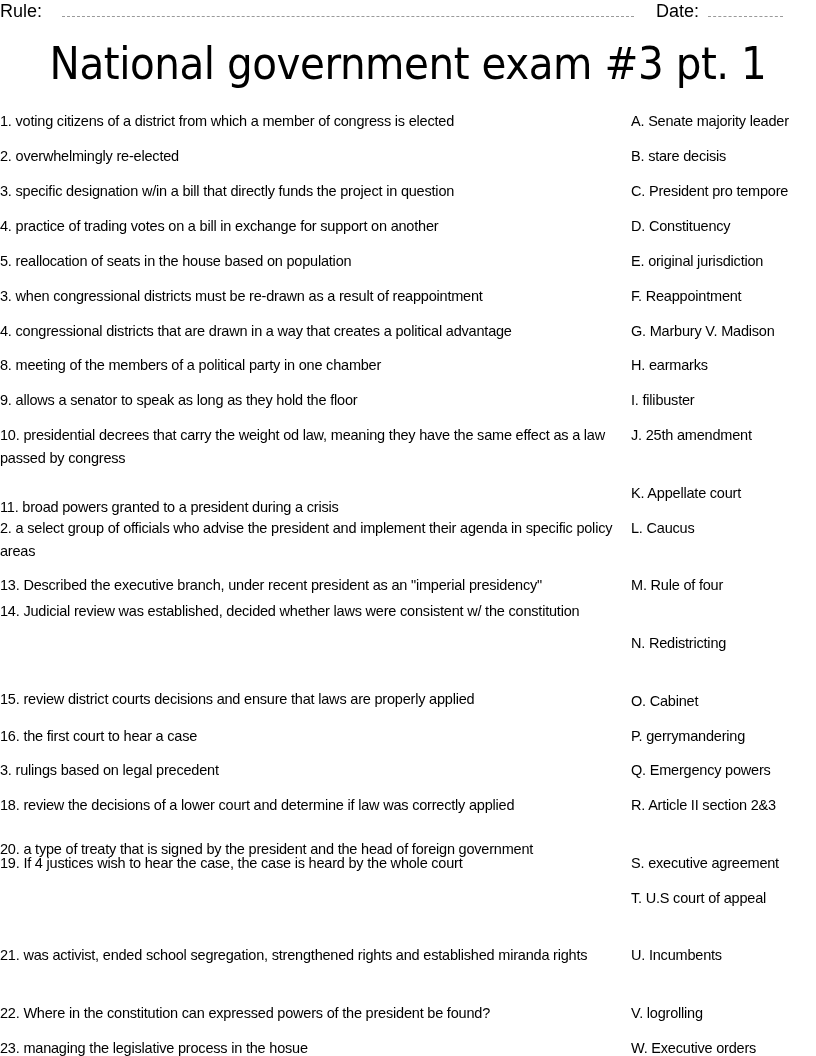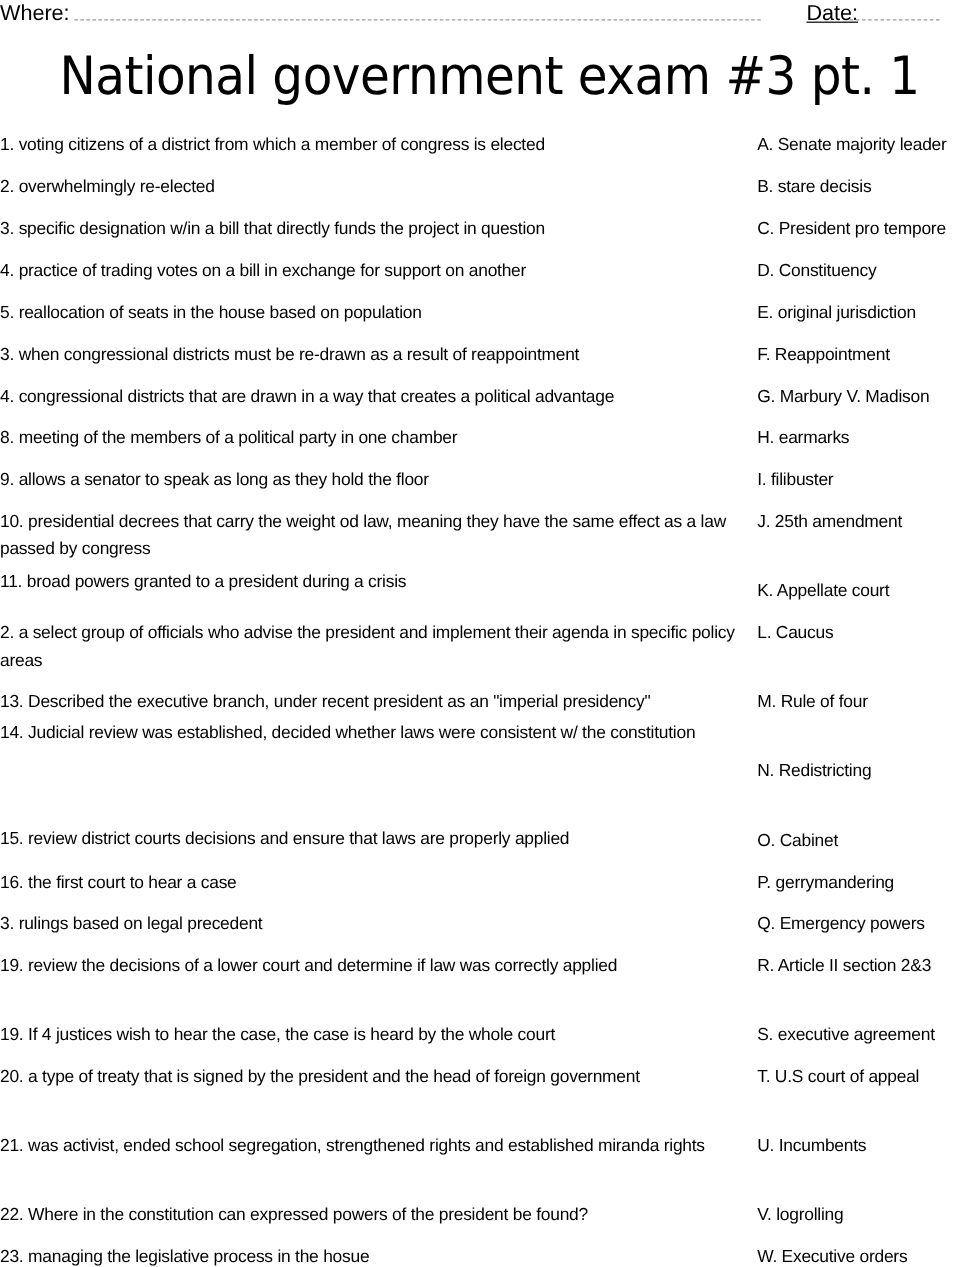--- a/index.html
+++ b/index.html
@@ -31,24 +31,23 @@
     }
     .name-line {
       position: absolute;
       left: 62px;
       top: 16px;
       width: 572px;
       border-bottom: 1px dashed #9a9a9a;
     }
     .date-label {
       position: absolute;
-      left: 672px;
+      left: 656px;
       top: 0;
       line-height: 22px;
-      text-decoration: underline;
     }
     .date-line {
       position: absolute;
       left: 708px;
       top: 16px;
       width: 75px;
       border-bottom: 1px dashed #9a9a9a;
     }
     .title {
       position: absolute;
@@ -76,48 +75,48 @@
     .a {
       left: 631px;
       width: 190px;
       white-space: nowrap;
     }
   </style>
 </head>
 <body>
 
 <div class="header">
-  <span class="name-label">Where:</span>
+  <span class="name-label">Rule:</span>
   <div class="name-line"></div>
   <span class="date-label">Date:</span>
   <div class="date-line"></div>
 </div>
 
 <div class="title">National government exam #3 pt. 1</div>
 
 <div class="q" style="top:110px">1. voting citizens of a district from which a member of congress is elected</div>
 <div class="q" style="top:145px">2. overwhelmingly re-elected</div>
 <div class="q" style="top:180px">3. specific designation w/in a bill that directly funds the project in question</div>
 <div class="q" style="top:215px">4. practice of trading votes on a bill in exchange for support on another</div>
 <div class="q" style="top:250px">5. reallocation of seats in the house based on population</div>
 <div class="q" style="top:285px">3. when congressional districts must be re-drawn as a result of reappointment</div>
 <div class="q" style="top:320px">4. congressional districts that are drawn in a way that creates a political advantage</div>
 <div class="q" style="top:354px">8. meeting of the members of a political party in one chamber</div>
 <div class="q" style="top:389px">9. allows a senator to speak as long as they hold the floor</div>
 <div class="q" style="top:424px">10. presidential decrees that carry the weight od law, meaning they have the same effect as a law passed by congress</div>
-<div class="q" style="top:474px">11. broad powers granted to a president during a crisis</div>
+<div class="q" style="top:496px">11. broad powers granted to a president during a crisis</div>
 <div class="q" style="top:517px">2. a select group of officials who advise the president and implement their agenda in specific policy areas</div>
 <div class="q" style="top:574px">13. Described the executive branch, under recent president as an "imperial presidency"</div>
 <div class="q" style="top:600px">14. Judicial review was established, decided whether laws were consistent w/ the constitution</div>
 <div class="q" style="top:688px">15. review district courts decisions and ensure that laws are properly applied</div>
 <div class="q" style="top:725px">16. the first court to hear a case</div>
 <div class="q" style="top:759px">3. rulings based on legal precedent</div>
-<div class="q" style="top:794px">19. review the decisions of a lower court and determine if law was correctly applied</div>
+<div class="q" style="top:794px">18. review the decisions of a lower court and determine if law was correctly applied</div>
 <div class="q" style="top:852px">19. If 4 justices wish to hear the case, the case is heard by the whole court</div>
-<div class="q" style="top:887px">20. a type of treaty that is signed by the president and the head of foreign government</div>
+<div class="q" style="top:838px">20. a type of treaty that is signed by the president and the head of foreign government</div>
 <div class="q" style="top:944px">21. was activist, ended school segregation, strengthened rights and established miranda rights</div>
 <div class="q" style="top:1002px">22. Where in the constitution can expressed powers of the president be found?</div>
 <div class="q" style="top:1037px">23. managing the legislative process in the hosue</div>
 
 <div class="a" style="top:110px">A. Senate majority leader</div>
 <div class="a" style="top:145px">B. stare decisis</div>
 <div class="a" style="top:180px">C. President pro tempore</div>
 <div class="a" style="top:215px">D. Constituency</div>
 <div class="a" style="top:250px">E. original jurisdiction</div>
 <div class="a" style="top:285px">F. Reappointment</div>

